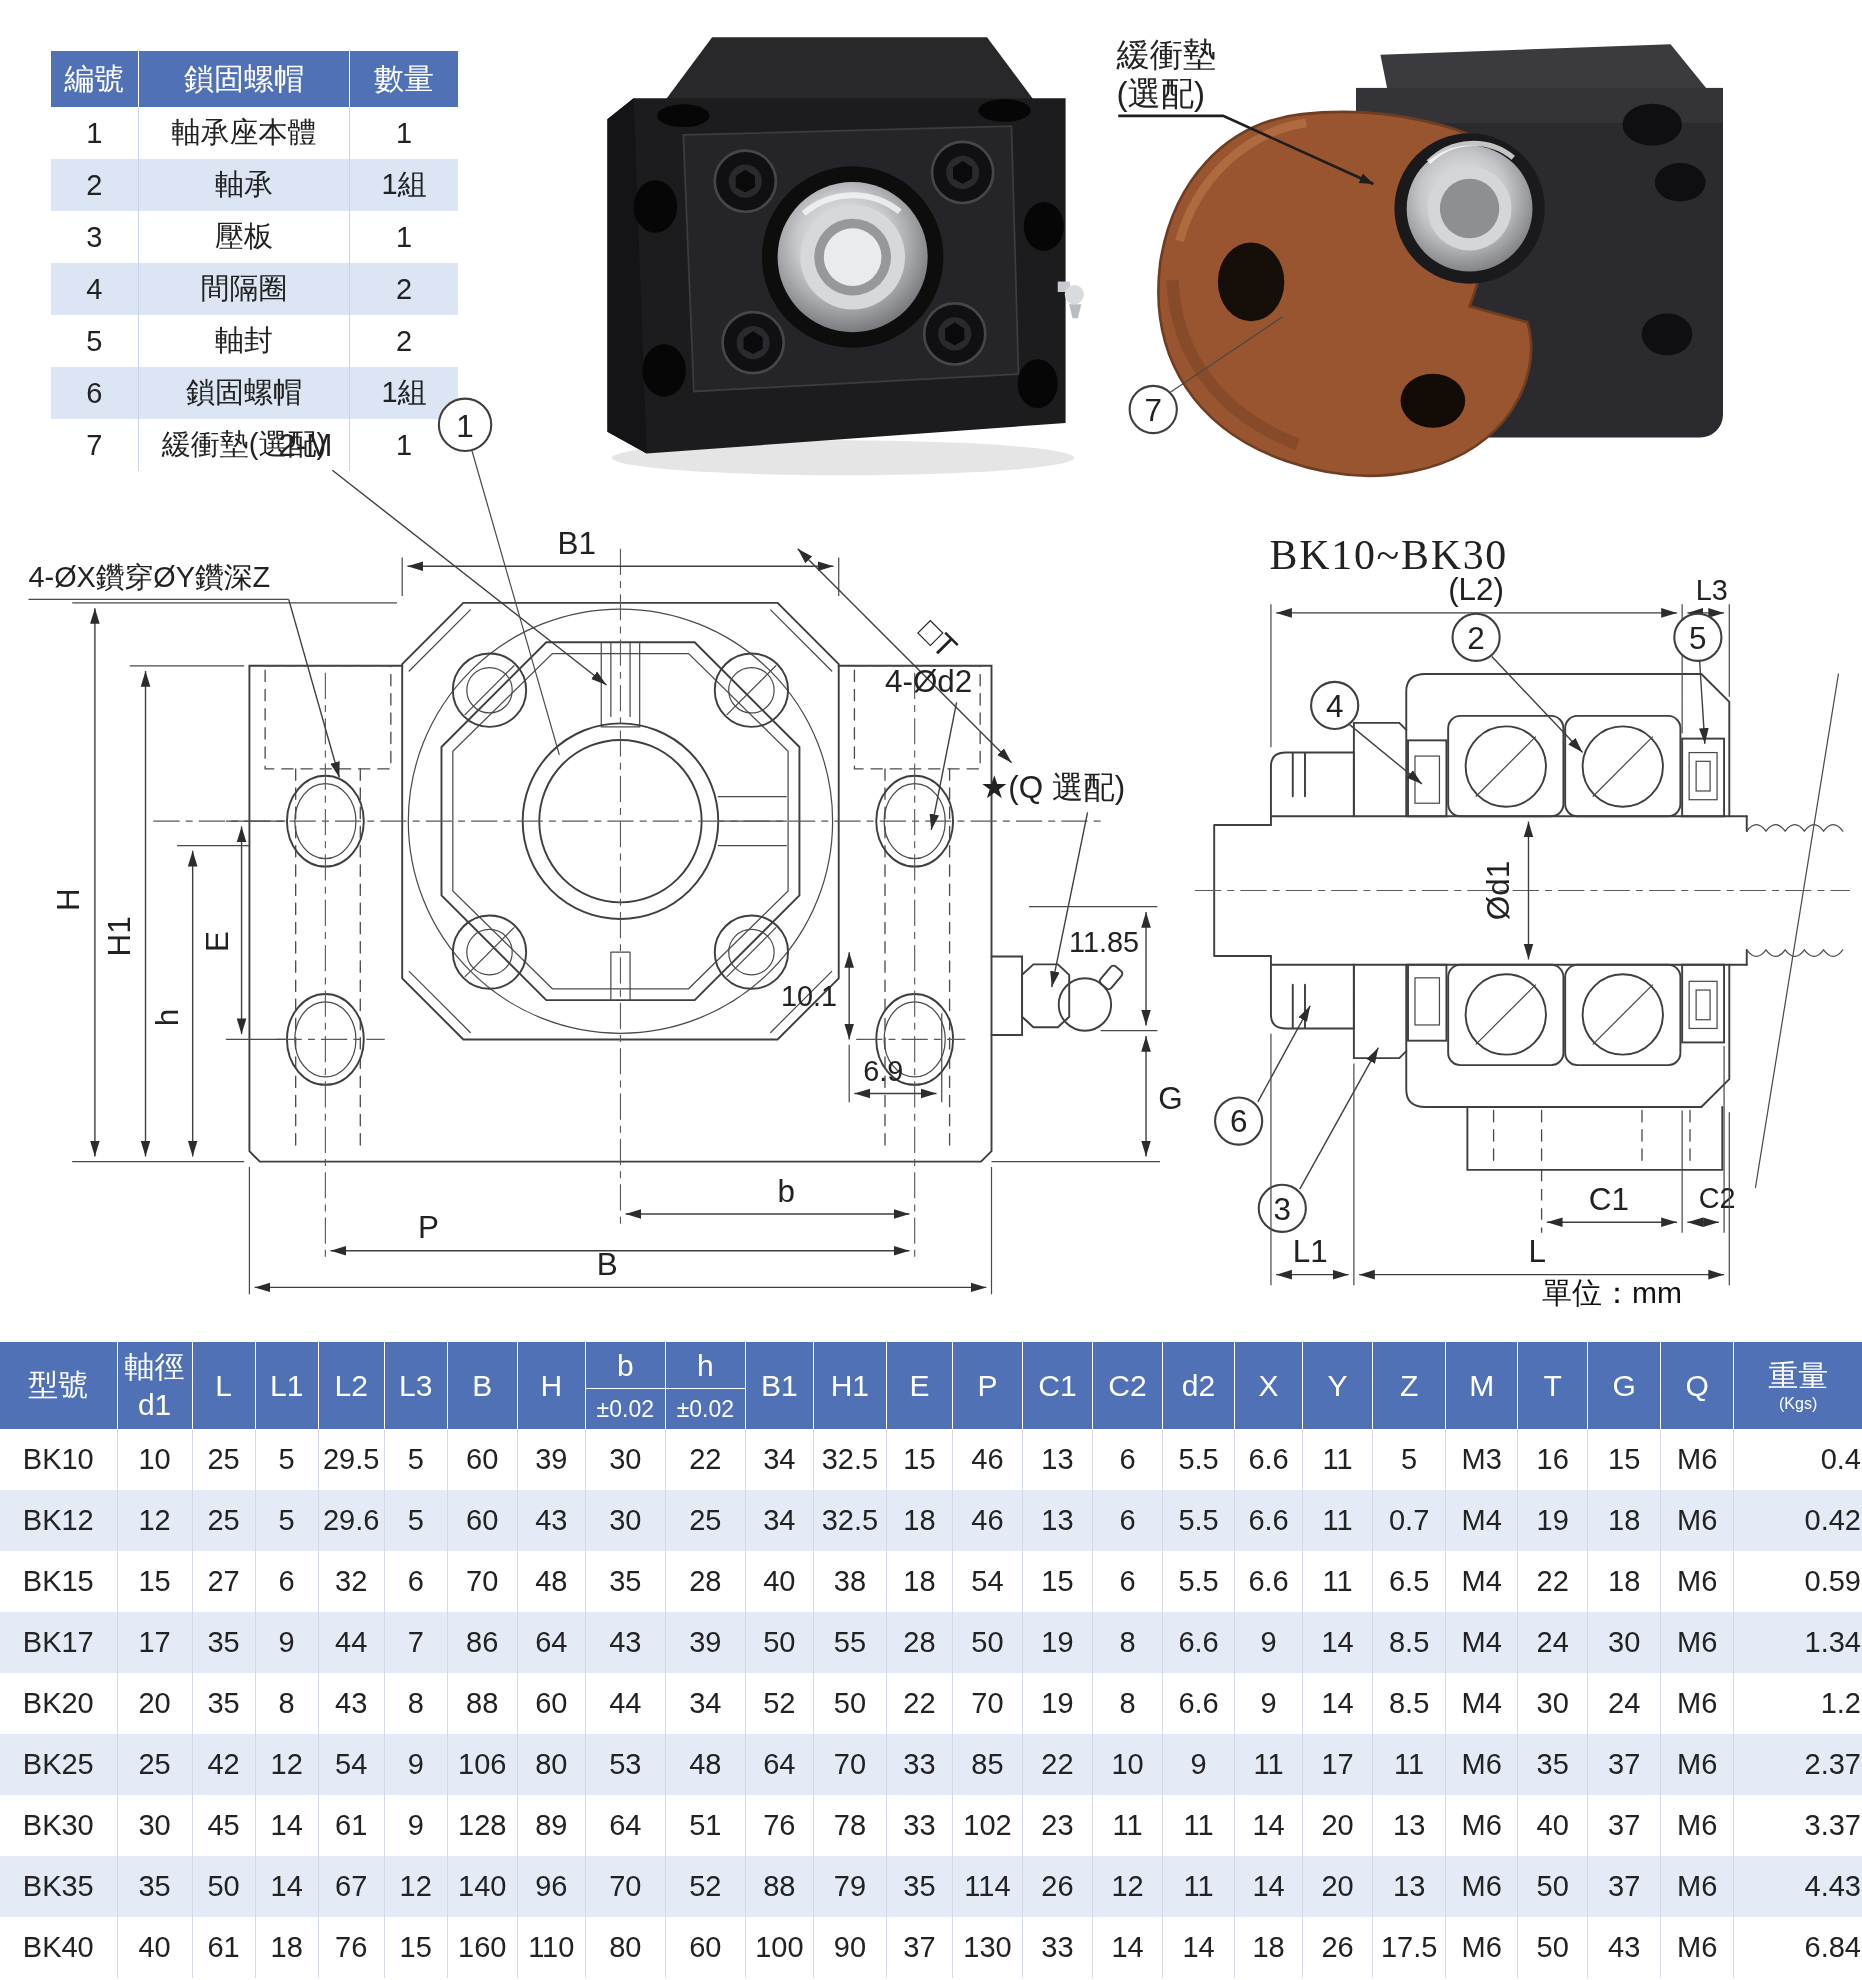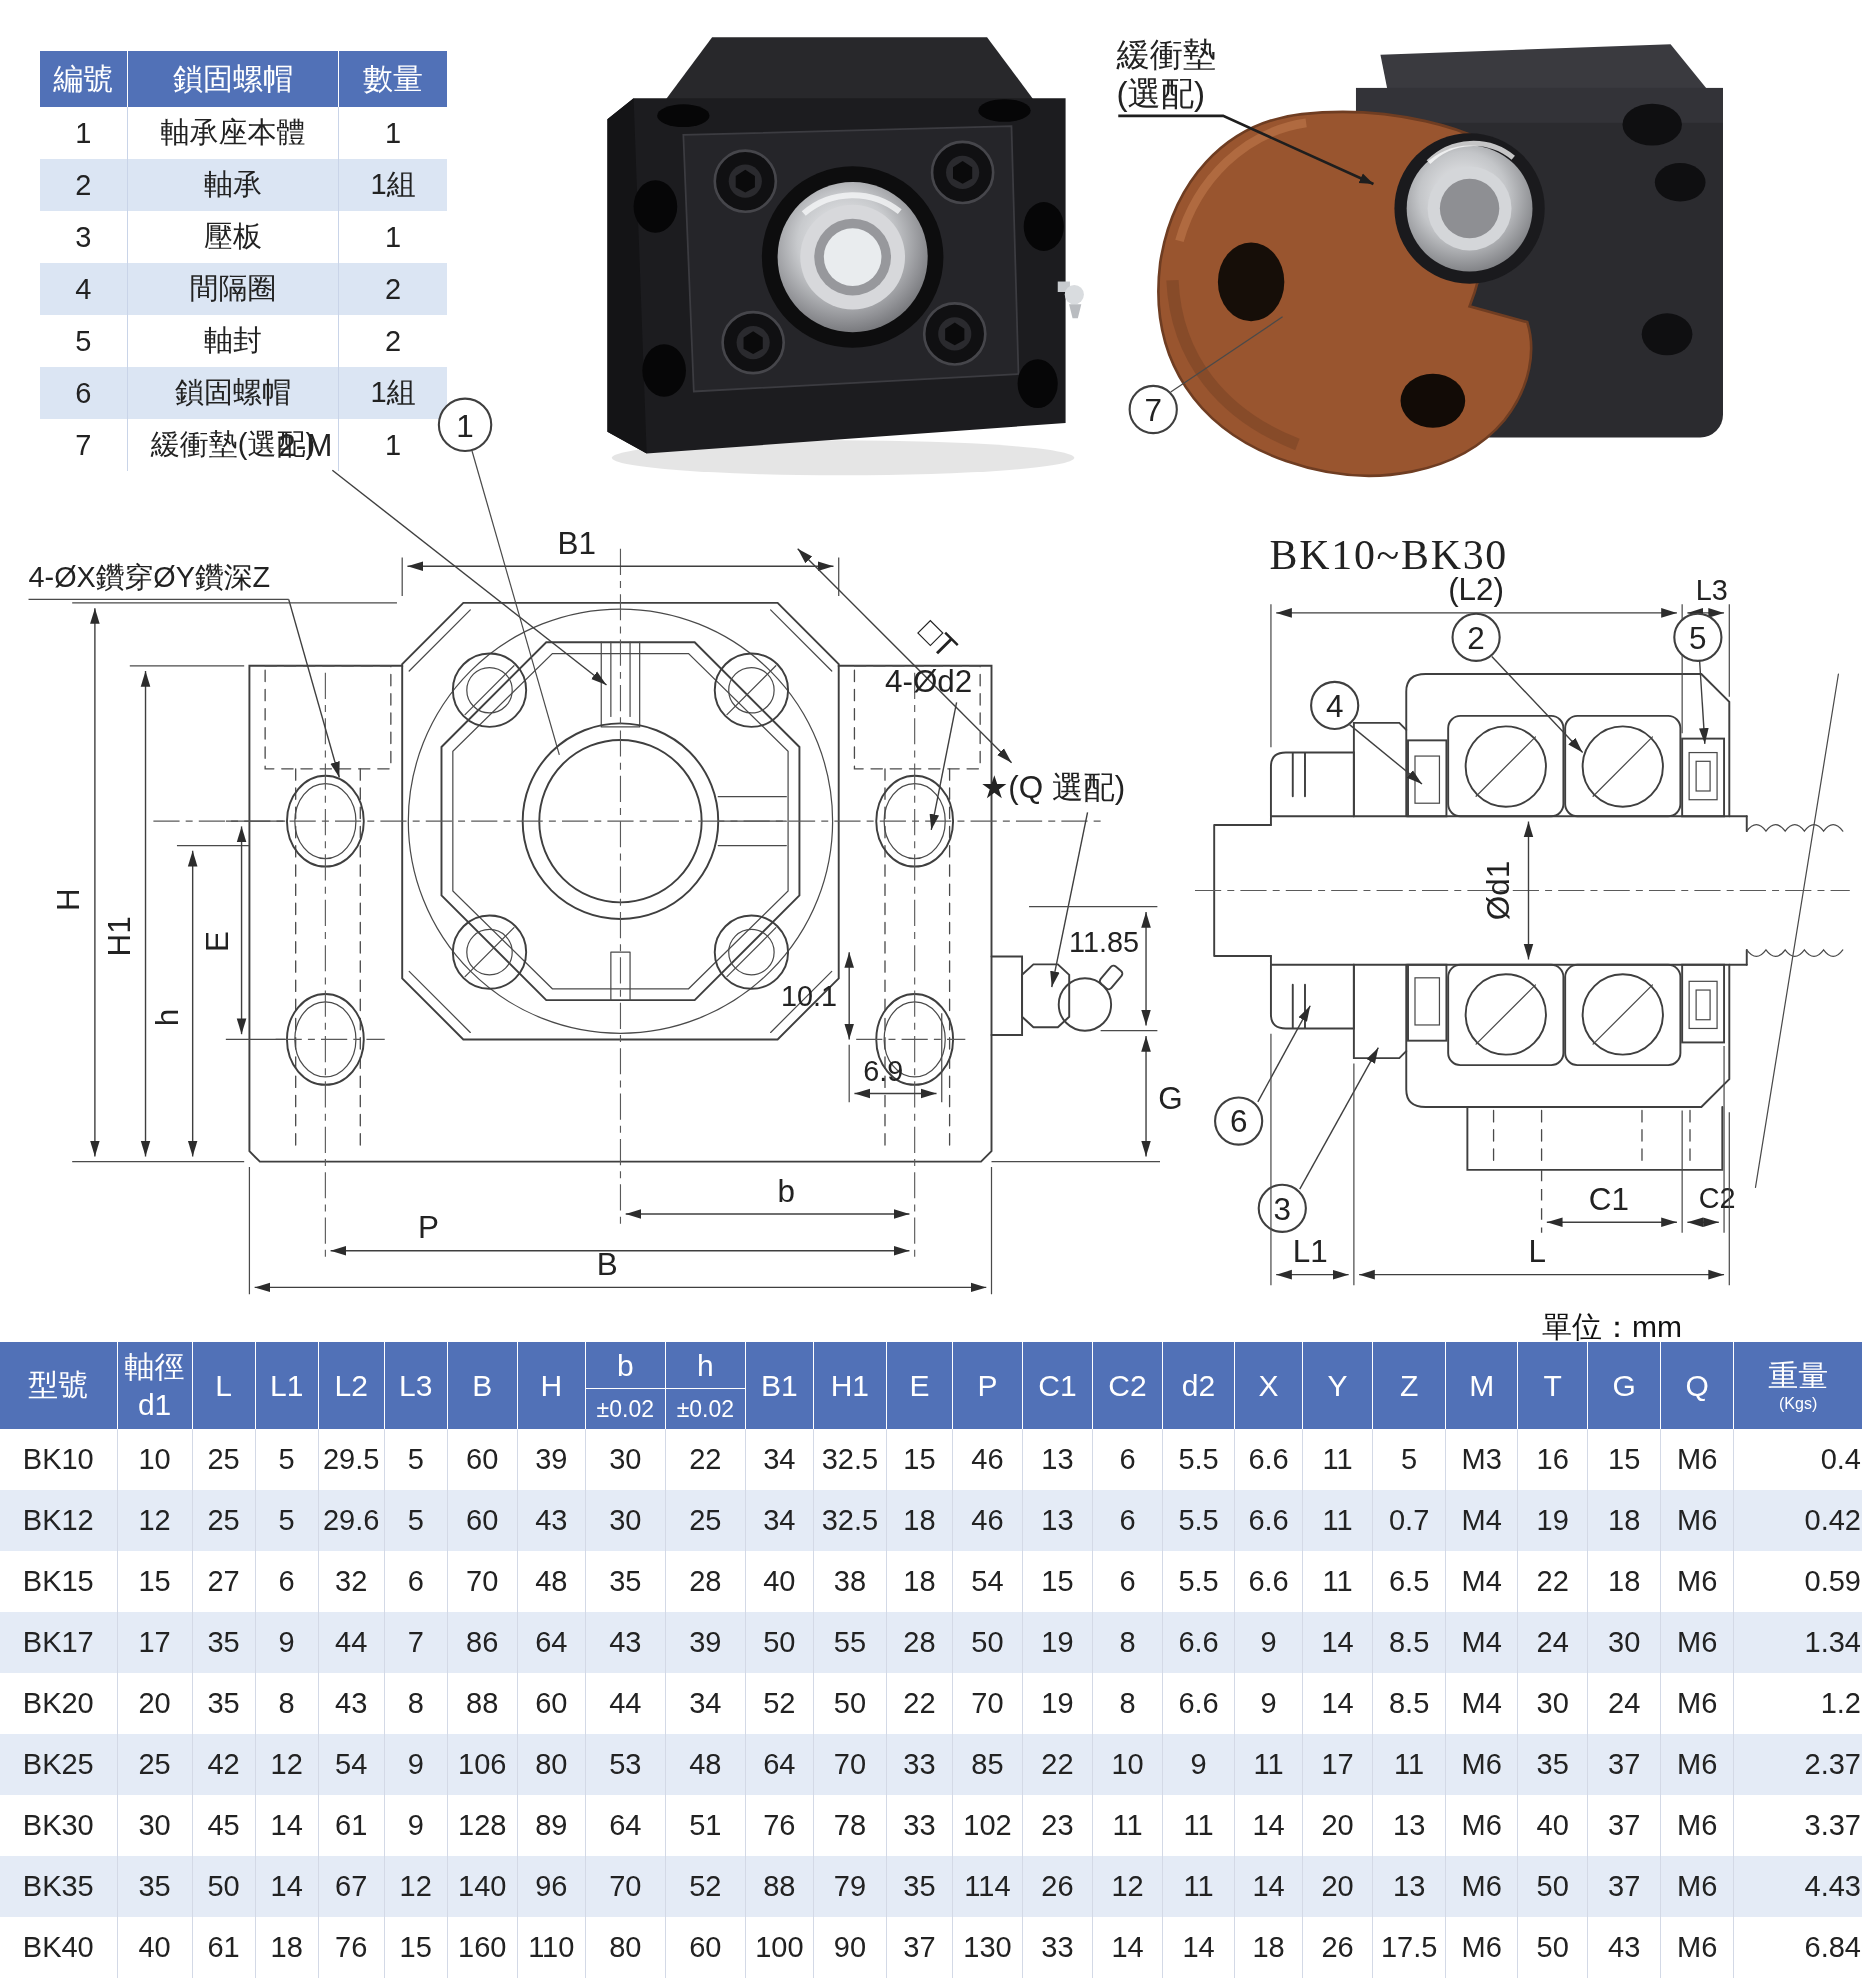--- a/index.html
+++ b/index.html
@@ -32,29 +32,29 @@
   
   svg text{font-family:"Liberation Sans",sans-serif;fill:#222;}
   .obj{stroke:#3f3f3f;stroke-width:2.2;fill:none;stroke-linecap:round;}
   .thin{stroke:#4a4a4a;stroke-width:1.4;fill:none;}
   .dim{stroke:#3f3f3f;stroke-width:1.6;fill:none;}
   .cl{stroke:#5a5a5a;stroke-width:1.3;fill:none;stroke-dasharray:30 7 8 7;}
   .hid{stroke:#4a4a4a;stroke-width:1.5;fill:none;stroke-dasharray:13 9;}
   .lbl{font-size:36px;}
   .lbl-s{font-size:33px;}
   .callout{stroke:#3f3f3f;stroke-width:2.4;fill:#fff;}
-  .unit{font-size:30px;color:#111;margin-top:34px;}
+  .unit{font-size:30px;color:#111;}
   .serif{font-family:"Liberation Serif",serif;font-size:48px;letter-spacing:2px;}
 </style>
 </head>
 <body>
 
 <div id="canvas">
 
-  <div class="abs" style="left:40px;top:51px;">
+  <div class="abs" style="left:51px;top:51px;">
     <table class="parts">
       <colgroup>
           <col style="width:87px">
           <col style="width:211px">
           <col style="width:108px">
         </colgroup>
       <thead>
         <tr>
           <th>編號</th>
           <th>鎖固螺帽</th>

